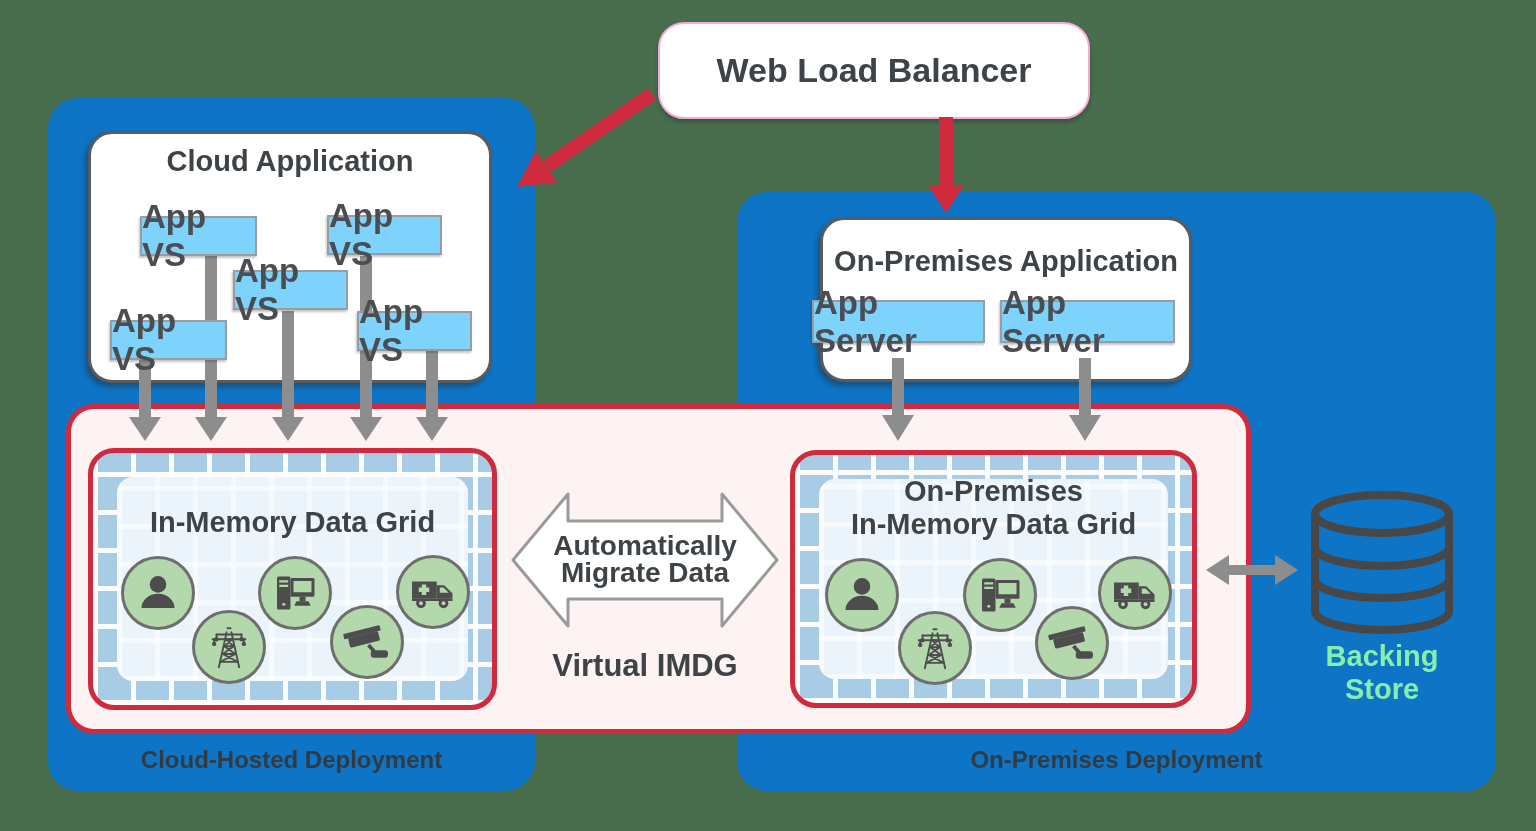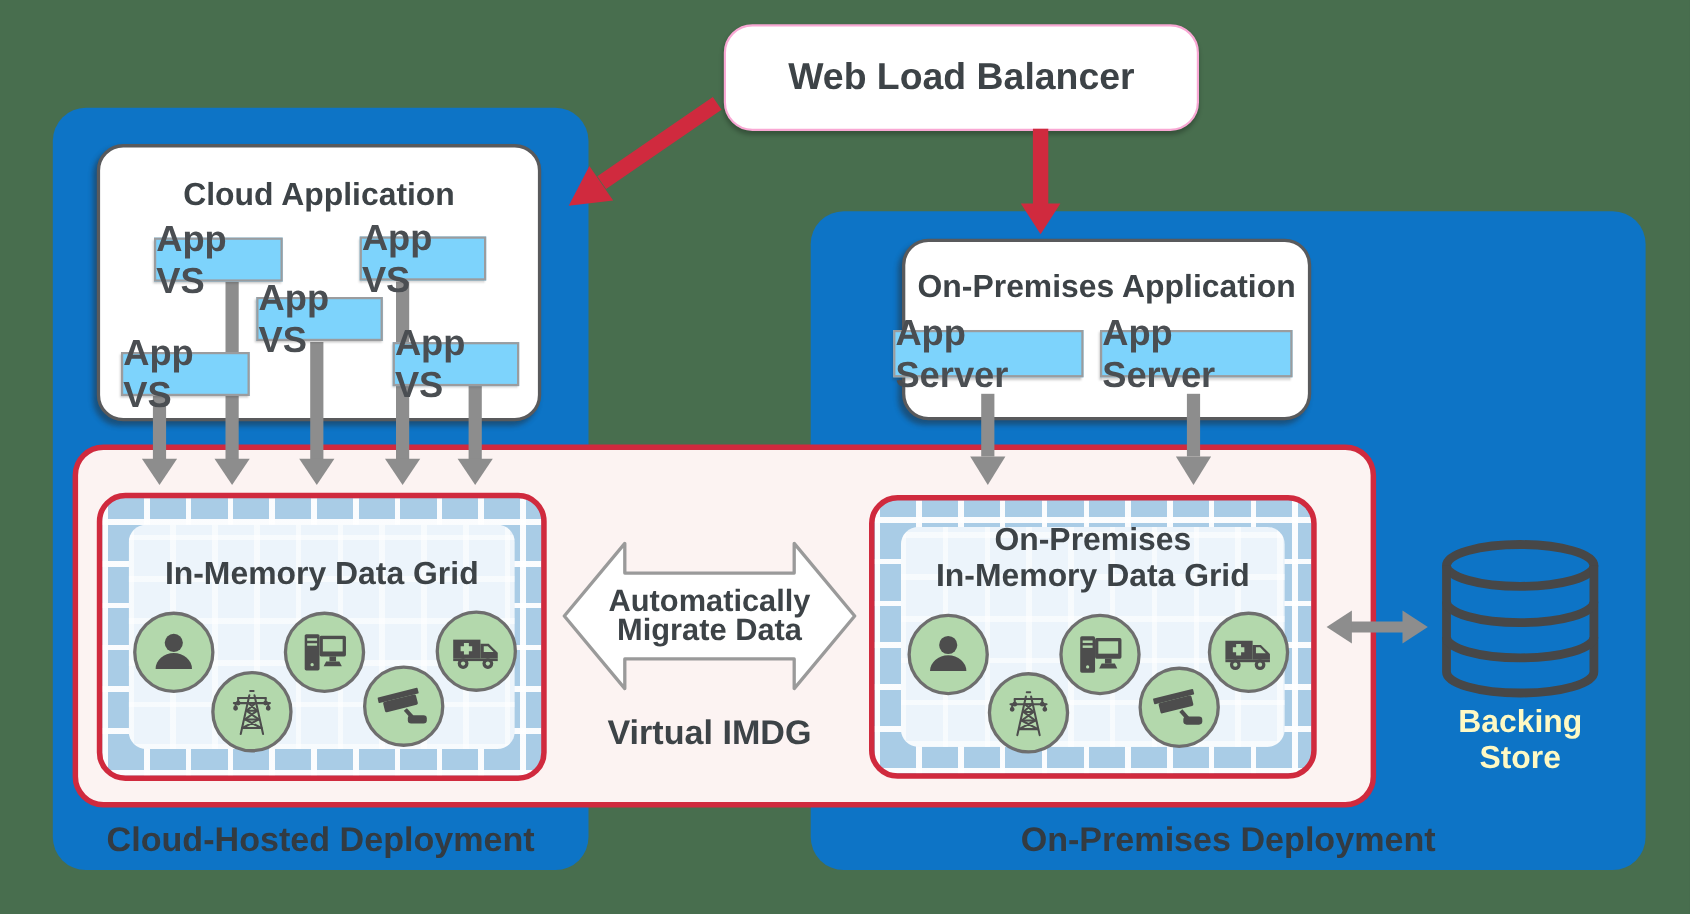--- a/index.html
+++ b/index.html
@@ -1,20 +1,20 @@
 <!DOCTYPE html>
 <html><head>
 <meta charset="utf-8">
 <style>
   html,body{margin:0;padding:0;background:#486E4E;}
   #canvas{position:relative;width:1536px;height:831px;background:#486E4E;overflow:hidden;
           font-family:"Liberation Sans","DejaVu Sans",sans-serif;color:#3D4347;}
   
   .blue-box{position:absolute;background:#0D74C6;border-radius:30px;z-index:0;}
-  .deploy-label{position:absolute;z-index:1;text-align:center;font-weight:bold;font-size:31px;color:#333B42;}
+  .deploy-label{position:absolute;z-index:1;text-align:center;font-weight:bold;font-size:24px;color:#333B42;}
   
   #virtual-imdg{position:absolute;left:66px;top:404px;width:1185px;height:330px;background:#FCF3F2;
                 border:5px solid #D02A3E;border-radius:28px;box-sizing:border-box;z-index:1;}
   
   .app-box{position:absolute;background:#fff;border:3px solid #595A5C;border-radius:24px;box-sizing:border-box;
            box-shadow:-3px 4px 5px rgba(40,40,40,.45);z-index:3;}
   .app-box-title{position:absolute;left:0;right:0;text-align:center;font-weight:bold;font-size:29px;color:#3D4347;}
   
   .chip{position:absolute;background:#7dd3fc;border:2px solid #9B9C9E;border-radius:0;box-sizing:border-box;
         display:flex;align-items:center;justify-content:center;font-weight:bold;font-size:33px;color:#4A4E52;
@@ -171,21 +171,21 @@
         <circle cx="16" cy="47" r="6.5" fill="#4D4D4D"></circle>
           <circle cx="46" cy="47" r="6.5" fill="#4D4D4D"></circle>
         <circle cx="16" cy="47" r="2.6" fill="#B3D8AC"></circle>
           <circle cx="46" cy="47" r="2.6" fill="#B3D8AC"></circle>
         <path d="M17 22 h6 v4 h4 v6 h-4 v4 h-6 v-4 h-4 v-6 h4 z" fill="#B3D8AC"></path>
       </svg>
     </div>
   </div>
 
   <div class="app-box" style="left:88px;top:131px;width:404px;height:252px;">
-    <div class="app-box-title" style="top:27px;">Cloud Application</div>
+    <div class="app-box-title" style="top:11px;">Cloud Application</div>
   </div>
 
   <div class="app-box" style="left:820px;top:217px;width:372px;height:165px;">
     <div class="app-box-title" style="top:25px;">On-Premises Application</div>
   </div>
 
   <div id="lb-box">
     <span>Web Load Balancer</span>
   </div>
 
@@ -247,18 +247,18 @@
   <div class="chip" style="left:812px;top:300px;width:173px;height:43px;">App Server</div>
   <div class="chip" style="left:1000px;top:300px;width:175px;height:43px;">App Server</div>
 
   <div class="overlay-text" style="left:540px;top:532px;width:210px;font-size:28px;line-height:27px;">
     <span>Automatically</span><br>
     <span>Migrate Data</span>
   </div>
 
   <div class="overlay-text" style="left:513px;top:648px;width:264px;font-size:31px;">Virtual IMDG</div>
 
-  <div class="overlay-text" style="left:1297px;top:640px;width:170px;font-size:29px;line-height:33px;color:#fef9c3;">
+  <div class="overlay-text" style="left:1297px;top:640px;width:170px;font-size:29px;line-height:33px;color:#86efac;">
     <span>Backing</span><br>
     <span>Store</span>
   </div>
 
 </div>
 
 </body></html>

